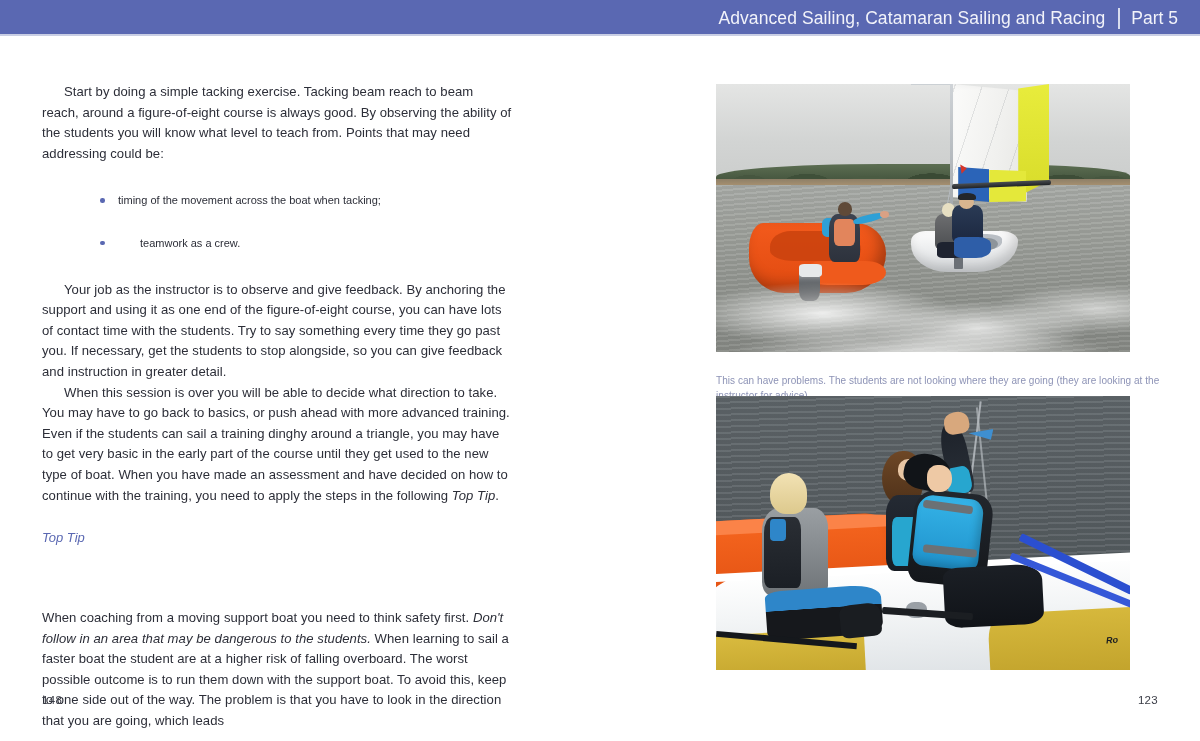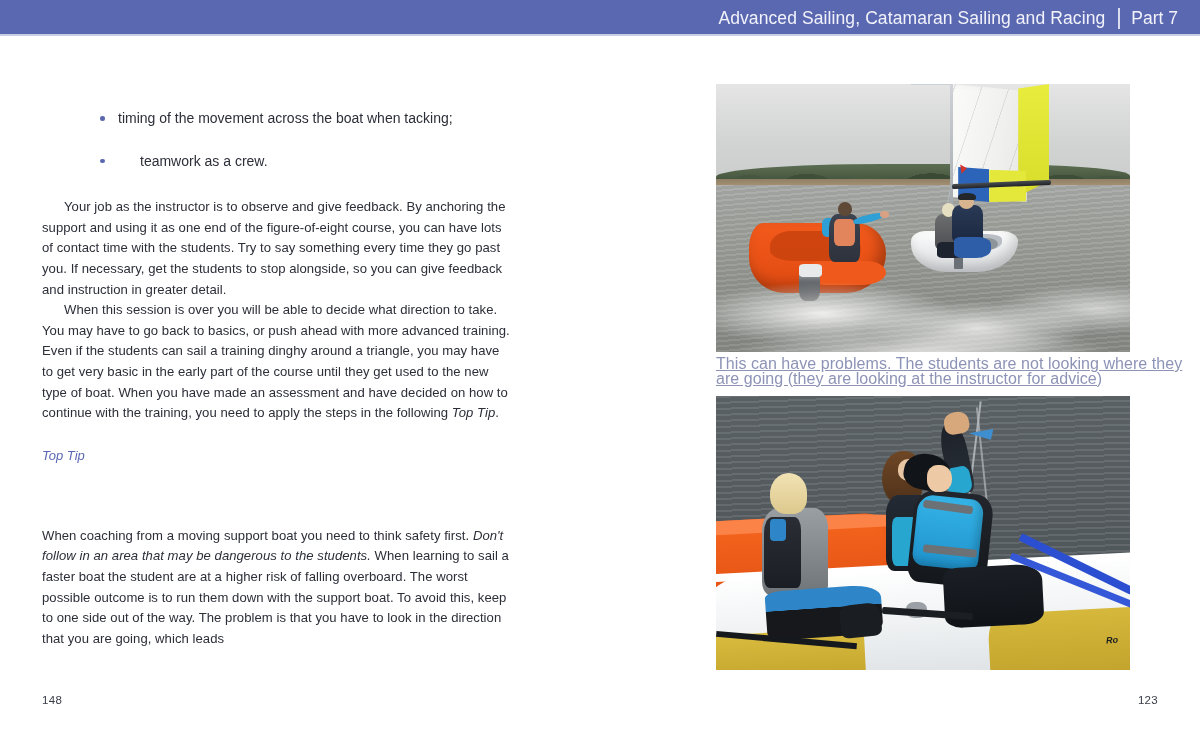--- a/index.html
+++ b/index.html
@@ -58,21 +58,21 @@
 
   .bullets {
     margin: 26px 0 26px 0;
     padding: 0;
     list-style: none;
   }
   .bullets li {
     position: relative;
     padding-left: 18px;
     margin-left: 58px;
-    font-size: 14px;
+    font-size: 11px;
     line-height: 20.6px;
     color: #2c2e38;
     margin-bottom: 22px;
   }
   .bullets li:last-child { margin-bottom: 16px; }
   .bullets li .dot {
     position: absolute; left: 0; top: 8px;
     width: 4.5px; height: 4.5px; border-radius: 50%;
     background: #5a68b2;
   }
@@ -115,27 +115,26 @@
   .photo {
     position: relative;
     width: 414px;
     overflow: hidden;
     background: #b9bec4;
   }
   .photo-top { height: 268px; }
   .photo-bottom { height: 274px; margin-top: 0; }
 
   .caption {
-    font-size: 16px;
+    font-size: 10px;
     line-height: 14.5px;
     color: #8d93b6;
     width: 470px;
-    margin-top: 5px;
+    margin-top: 22px;
     letter-spacing: .05px;
-    text-decoration: underline;
   }
   .caption-2 { width: 414px; }
 
   .photo-wrap-top { position: absolute; left: 0; top: 0; }
   .photo-wrap-bottom { position: absolute; left: 0; top: 312px; }
 
   
   .p1 { position: absolute; inset: 0; }
   .p1-sky {
     position: absolute; left: 0; top: 0; width: 100%; height: 36%;
@@ -519,26 +518,27 @@
 </style>
 </head>
 <body>
 
 <div class="page">
 
   <div class="header-bar">
     <div class="header-inner">
       <span class="header-title">Advanced Sailing, Catamaran Sailing and Racing</span>
       <span class="header-div"></span>
-      <span class="header-part">Part 7</span>
+      <span class="header-part">Part 5</span>
     </div>
   </div>
 
   <div class="left-col">
 
+    <p class="body-p indent">Start by doing a simple tacking exercise. Tacking beam reach to beam reach, around a figure-of-eight course is always good. By observing the ability of the students you will know what level to teach from. Points that may need addressing could be:</p>
 
     <ul class="bullets">
       <li>
         <span class="dot"></span>
         <span>timing of the movement across the boat when tacking;</span>
       </li>
       <li>
         <span class="dot"></span>
         <span class="bullet-extra-space">teamwork as a crew.</span>
       </li>

